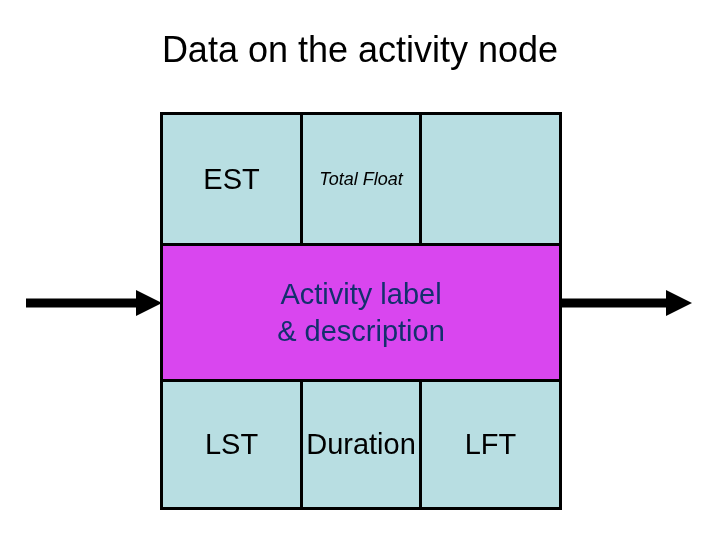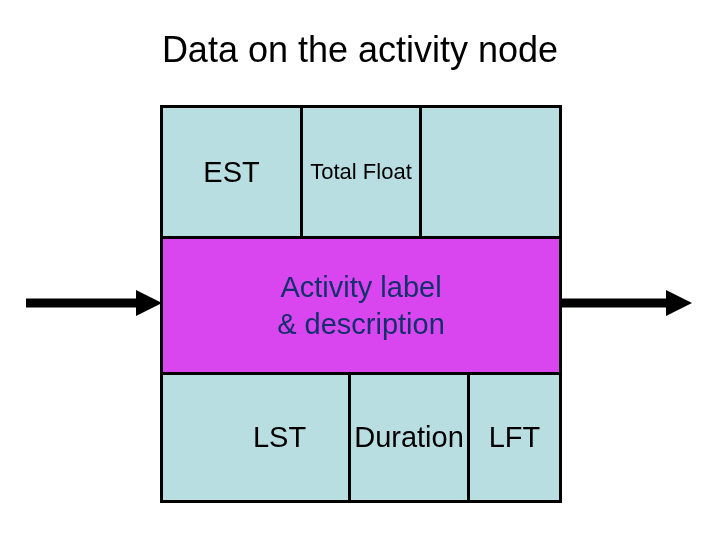--- a/index.html
+++ b/index.html
@@ -31,21 +31,21 @@
     font-size: 36px;
     line-height: 44px;
     color: #000000;
     white-space: nowrap;
   }
 
   
   .node-box {
     position: absolute;
     left: 160px;
-    top: 105px;
+    top: 112px;
     width: 402px;
     height: 398px;
     box-sizing: border-box;
     border: 3px solid #000000;
     background: #b8dee2;
     display: flex;
     flex-direction: column;
   }
 
   .node-row {
@@ -57,21 +57,20 @@
   .row-top {
     height: 131px;
     border-bottom: 3px solid #000000;
   }
   .row-middle {
     height: 136px;
     border-bottom: 3px solid #000000;
   }
   .row-bottom {
     height: 125px;
-    padding-left: 48px;
   }
 
   .cell {
     box-sizing: border-box;
     display: flex;
     align-items: center;
     justify-content: center;
     text-align: center;
     color: #000000;
     background: #b8dee2;
@@ -81,22 +80,23 @@
   .cell-left   { width: 137px; }
   .cell-mid    { width: 122px; border-left: 3px solid #000000; border-right: 3px solid #000000; }
   .cell-right  { flex: 1 1 auto; }
 
   .cell-label-lg {
     font-size: 29px;
     line-height: 33px;
     letter-spacing: 0px;
   }
   .cell-label-sm {
-    font-size: 22px;
+    font-size: 18px;
     line-height: 26px;
+    font-style: italic;
   }
 
   .cell-full {
     width: 100%;
     display: flex;
     align-items: center;
     justify-content: center;
     text-align: center;
     background: #d946ef;
   }

